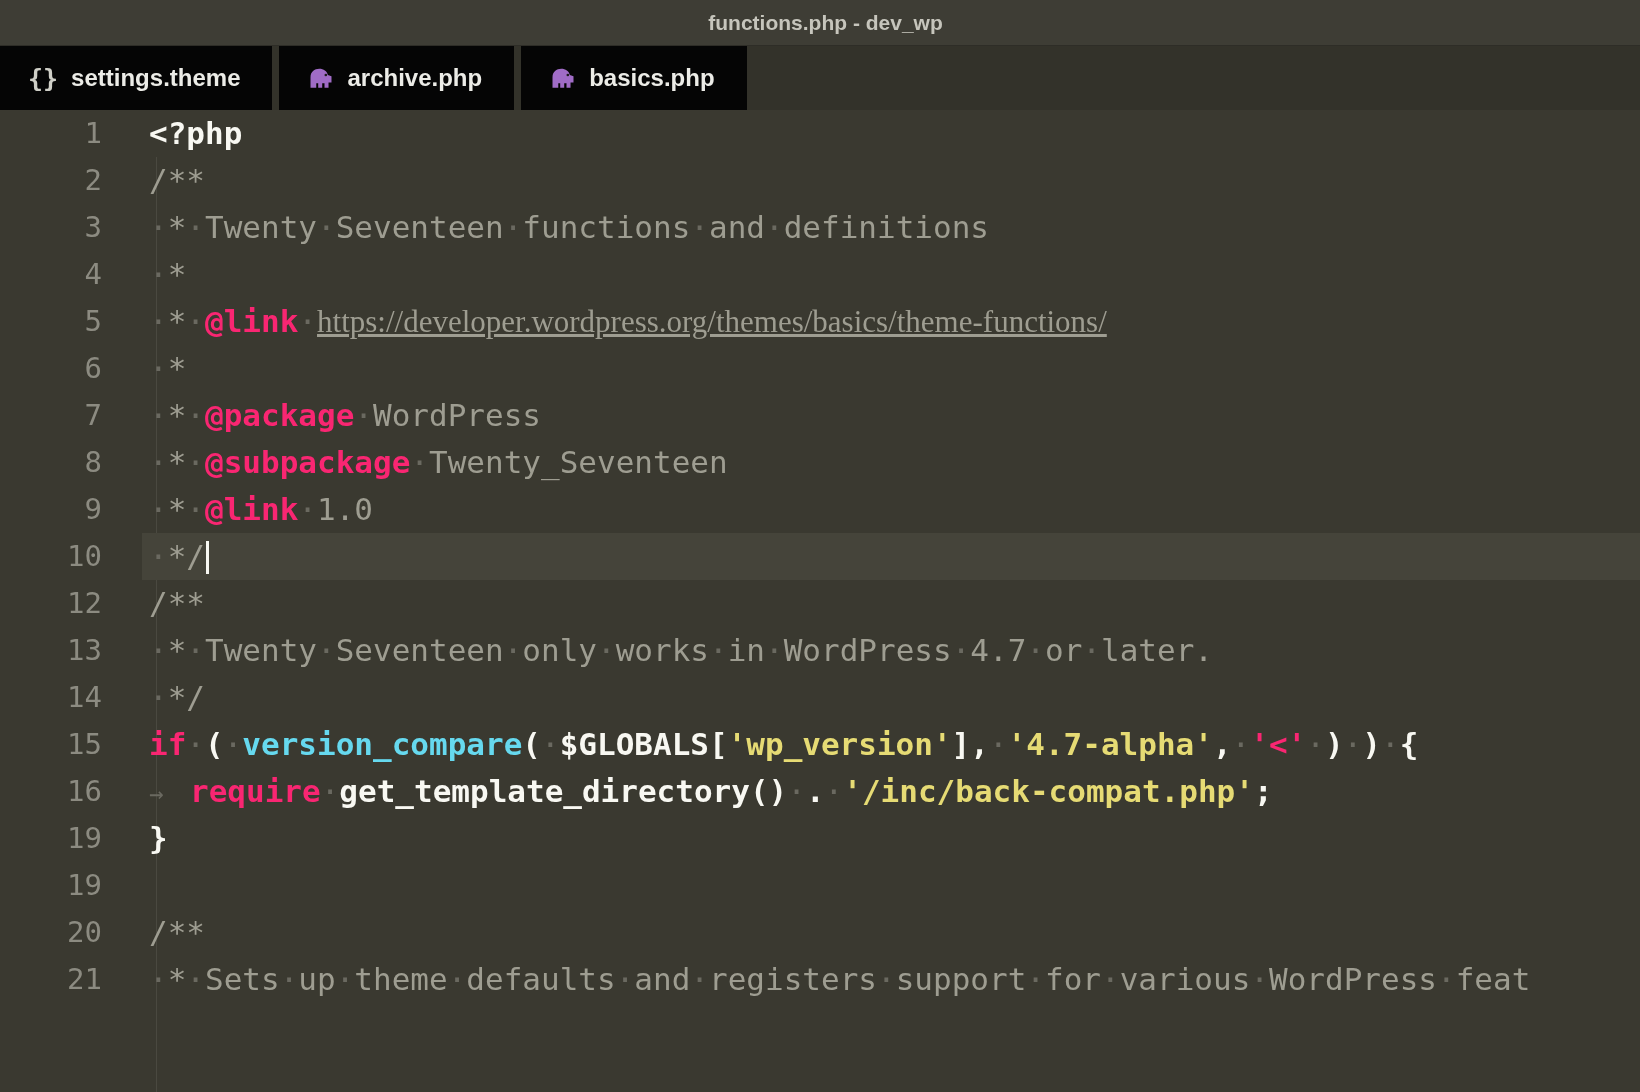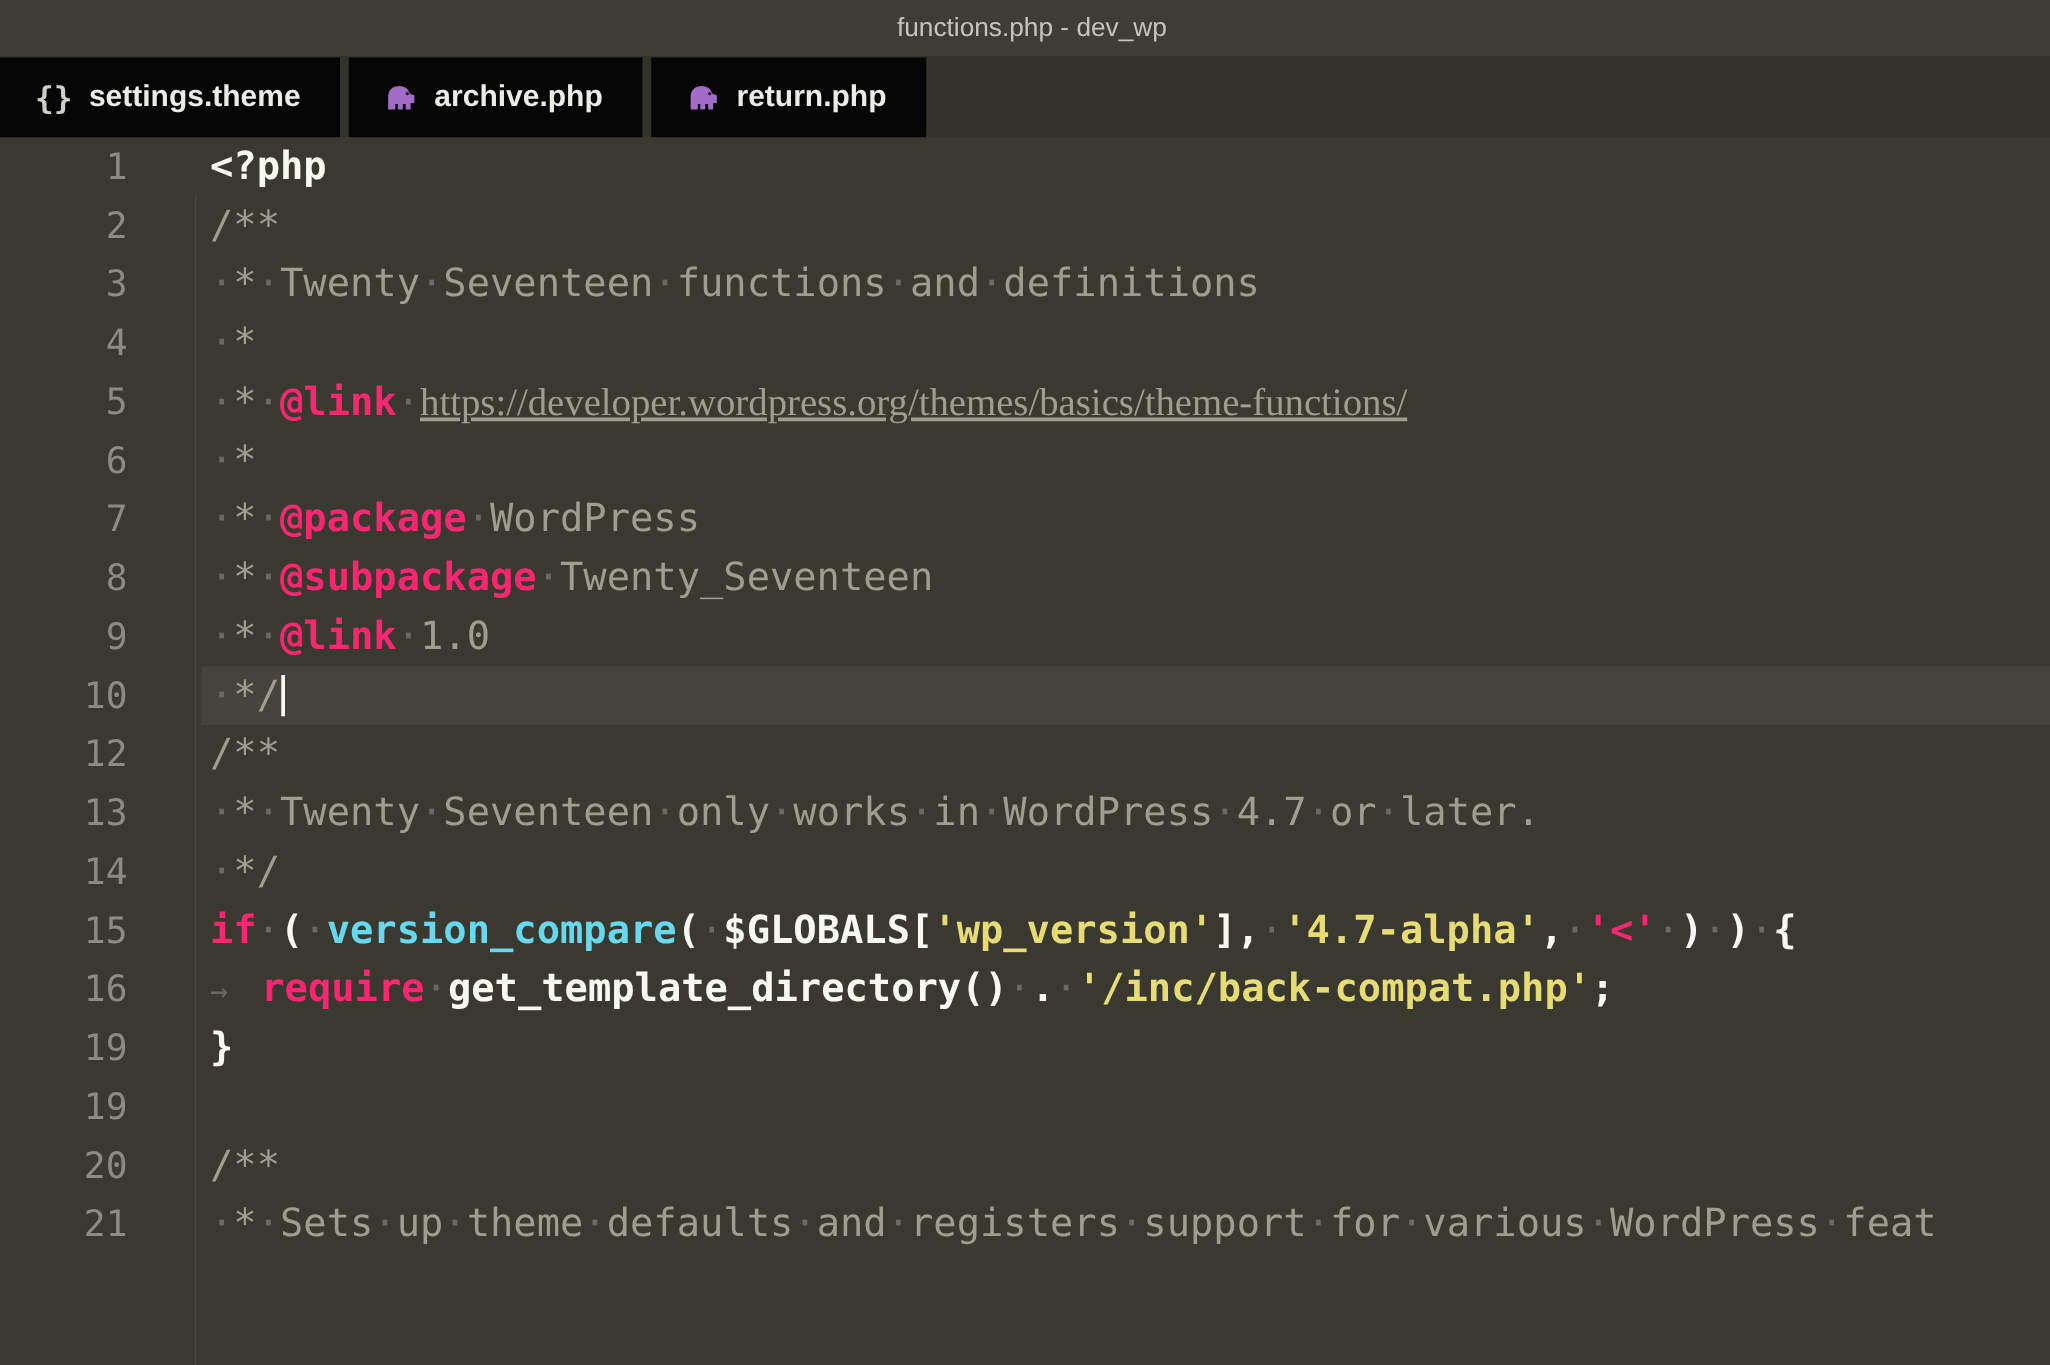--- a/index.html
+++ b/index.html
@@ -4,21 +4,21 @@
 <style>
   * { margin:0; padding:0; box-sizing:border-box; }
   html,body { width:1640px; height:1092px; overflow:hidden; }
   body { background: var(--editor-bg, #3a3930); font-family:"Liberation Sans", sans-serif; }
 
   .titlebar {
     height:46px; background:var(--titlebar-bg,#3e3d35);
     display:flex; align-items:center; justify-content:center;
     border-bottom:1px solid rgba(0,0,0,.25);
   }
-  .titlebar span { font-size:21px; font-weight:400; color:var(--titlebar-text,#c6c5bc);margin-left:11px; }
+  .titlebar span { font-size:21px; font-weight:700; color:var(--titlebar-text,#c6c5bc);margin-left:11px; }
 
   .tabbar {
     height:64px; background:var(--tabbar-bg,#33322a);
     display:flex; align-items:stretch;
   }
   .tab {
     background:var(--tab-bg,#050505); display:flex; align-items:center;
     padding:0 32px 0 28px; margin-right:7px; cursor:pointer;
   }
   .tab-label { font-size:24px; font-weight:700; color:var(--tab-text,#ecece7); white-space:nowrap; }
@@ -38,21 +38,21 @@
   }
   .indent-guide {
     position:absolute; left:156px; top:47px; bottom:0; width:1px;
     background:var(--indent-guide,#4a4940); z-index:0;
   }
   .line { display:flex; height:47px; line-height:47px; position:relative; z-index:1; }
   .ln {
     width:102px; flex:none; text-align:right;
     color:var(--gutter-text,#8c8b81); font-size:29px;
   }
-  .lc { flex:1; margin-left:59px; padding-left:7px; white-space:pre; }
+  .lc { flex:1; margin-left:40px; padding-left:7px; white-space:pre; }
   .lc.hl { background:var(--line-highlight,#45443a); }
 
   .w { color:var(--text-white,#f8f8f2); font-weight:700; }
   .p { color:var(--keyword-pink,#f92672); font-weight:700; }
   .y { color:var(--string-yellow,#e6db74); font-weight:700; }
   .b { color:var(--function-cyan,#66d9ef); font-weight:700; }
   .c { color:var(--comment,#9e9d91); }
   .g { color:var(--whitespace,#6a6960); }
   .u { color:var(--comment,#9e9d91); text-decoration:underline;font-family:Liberation Serif, serif; }
   .t { color:var(--whitespace,#6a6960); display:inline-block; width:41px; font-size:24px; }
@@ -82,21 +82,21 @@
         </span>
         <span class="tab-label">archive.php</span>
       </div>
       <div class="tab">
         <span class="elephant">
           <svg viewBox="0 0 32 32" width="28" height="28" aria-hidden="true">
             <path fill="currentColor" d="M4 27 V15 C4 9 8.5 5.5 14 5.5 c5 0 8.8 2.8 9.8 7 L28 14 v7 h-3.4 v6 h-4.6 v-5 h-2.6 v5 h-4.6 v-5 h-2.2 v5 z"></path>
             <circle cx="21.5" cy="12.5" r="1.5" fill="#1d1d1d"></circle>
           </svg>
         </span>
-        <span class="tab-label">return.php</span>
+        <span class="tab-label">basics.php</span>
       </div>
     </div>
   <div class="editor">
     <div class="indent-guide"></div>
     <div id="lines">
         <div class="line">
           <div class="ln">1</div>
           <div class="lc"><span class="w">&lt;?php</span></div>
         </div>
         <div class="line">

